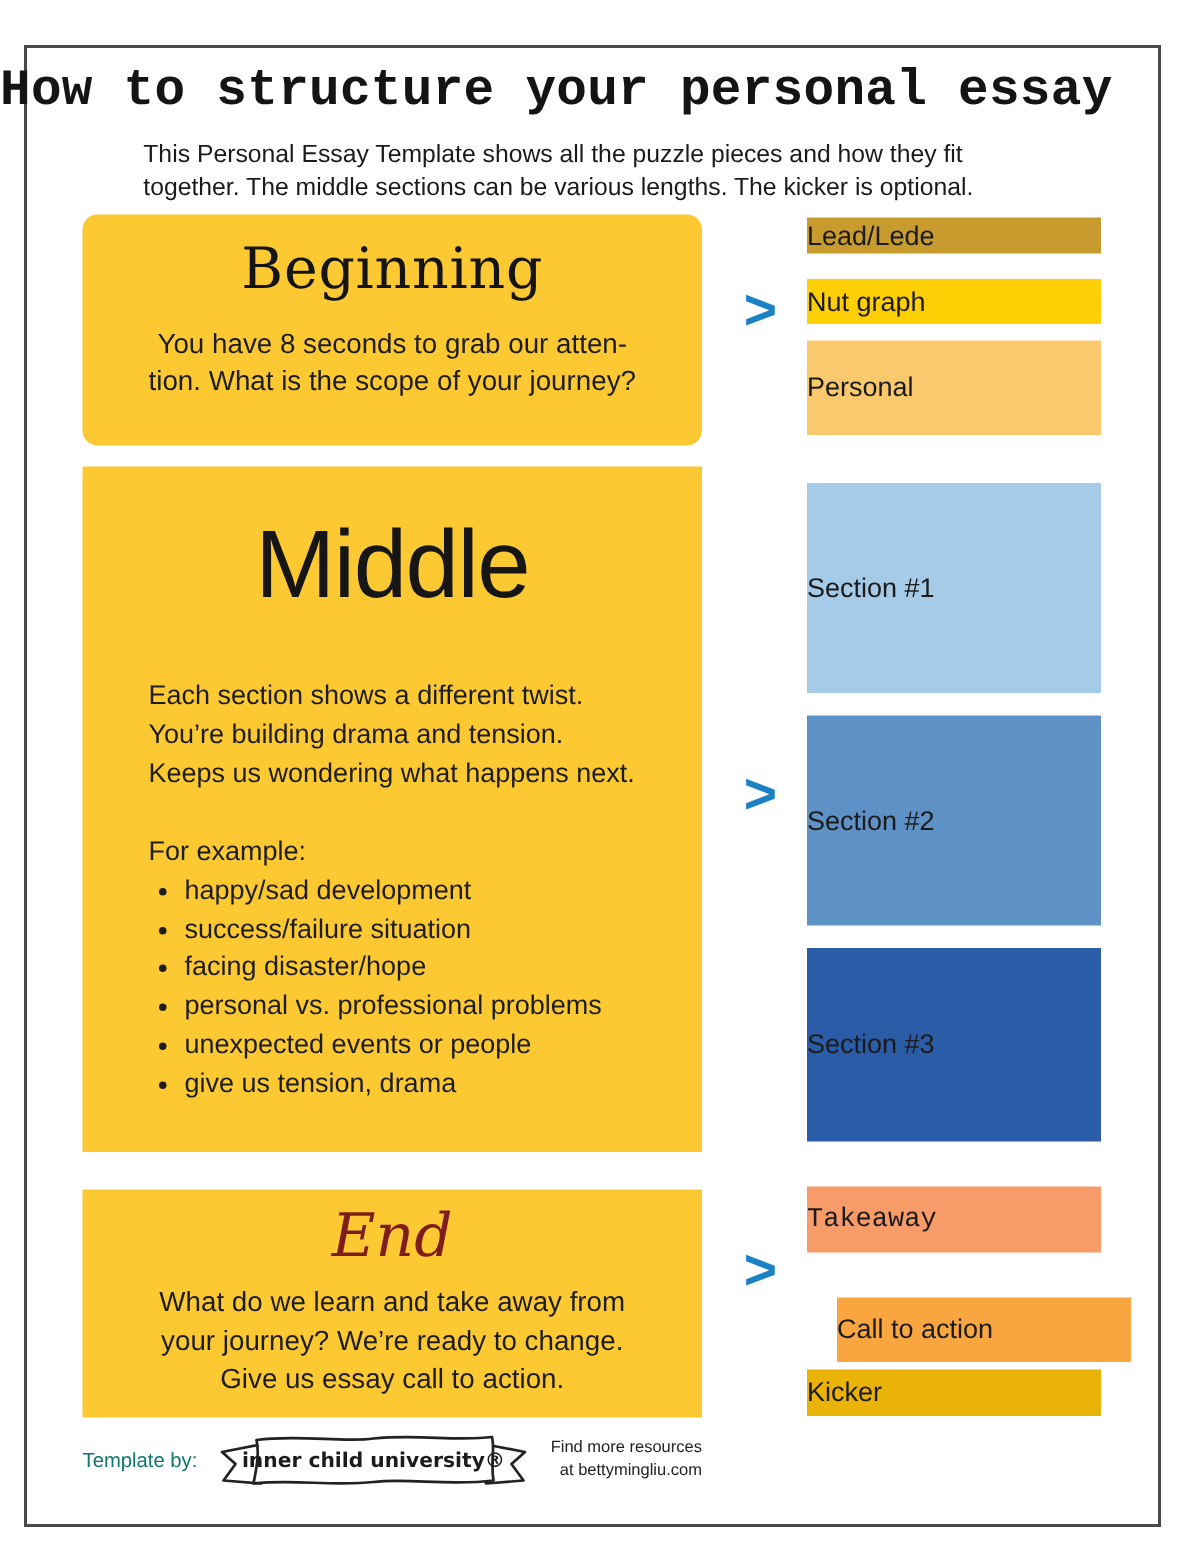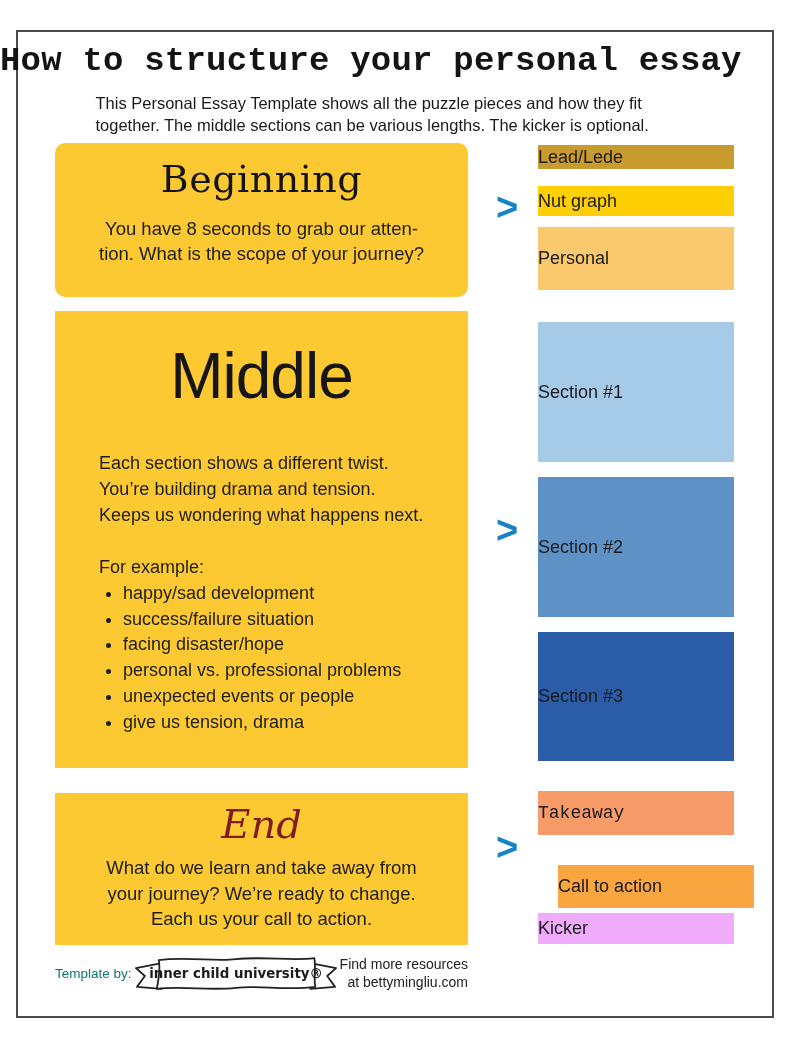--- a/index.html
+++ b/index.html
@@ -61,37 +61,37 @@
     font-size:18px; color:#1b1b1b; text-align:center;
   }
   .lead     { top:145px; height:24px;  background:#C89B2F; }
   .nut      { top:186px; height:30px;  background:#FFCF05; }
   .overview { top:227px; height:63px;  background:#FBC96D; }
   .s1       { top:322px; height:140px; background:#A6CBE9; }
   .s2       { top:477px; height:140px; background:#5E92C7; }
   .s3       { top:632px; height:129px; background:#2B5CA7; }
   .takeaway { top:791px; height:44px;  background:#F79B68;font-family:Liberation Mono, monospace; }
   .cta      { top:865px; height:43px;  background:#F9A540;margin-left:20px; }
-  .kicker   { top:913px; height:31px;  background:#f0abfc; }
+  .kicker   { top:913px; height:31px;  background:#eab308; }
 
   .arrow {
     position:absolute; left:490px; width:34px; text-align:center;
     font-size:38px; font-weight:600; color:#1B81C5; line-height:1;
     font-family:"Liberation Sans", sans-serif;
   }
   .arrow-1 { top:188px; }
   .arrow-2 { top:511px; }
   .arrow-3 { top:828px; }
 
   .footer {
     position:absolute; left:55px; top:946px; width:413px; height:54px;
     display:flex; align-items:center; justify-content:space-between;
   }
   .footer-label { font-size:13.5px; color:#0f766e; white-space:nowrap; }
-  .resources { font-size:14px; line-height:1.32; text-align:right; color:#222; white-space:nowrap; }
+  .resources { font-size:11px; line-height:1.32; text-align:right; color:#222; white-space:nowrap; }
   .ribbon-svg { display:block; }
   .ribbon-text {
     font-family:"DejaVu Sans", sans-serif; font-weight:bold; font-size:13.5px;
     fill:#1b1b1b;
   }
 </style>
 </head>
 <body>
 
 <div class="page">
@@ -125,21 +125,21 @@
         <li>give us tension, drama</li>
       </ul>
     </div>
   </div>
 
   <div class="ybox box-end">
     <div class="h-end">End</div>
     <div class="end-body">
       <div>What do we learn and take away from</div>
       <div>your journey? We’re ready to change.</div>
-      <div>Each us your call to action.</div>
+      <div>Give us essay call to action.</div>
     </div>
   </div>
 
   <div class="arrow arrow-1">&gt;</div>
   <div class="arrow arrow-2">&gt;</div>
   <div class="arrow arrow-3">&gt;</div>
 
   <div class="rbox lead">
     <span>Lead/Lede</span>
   </div>

